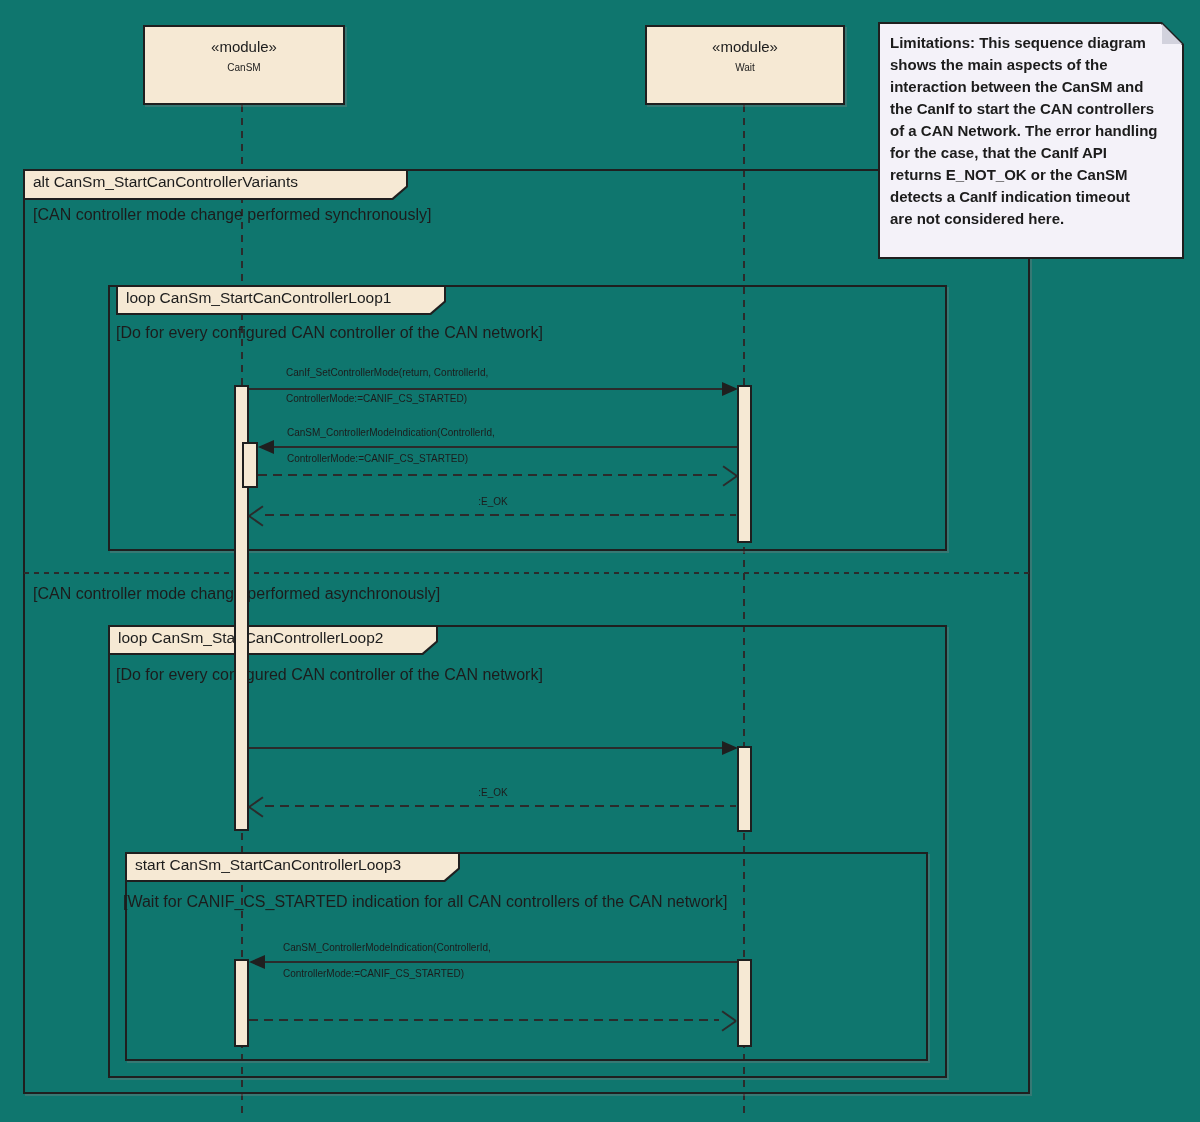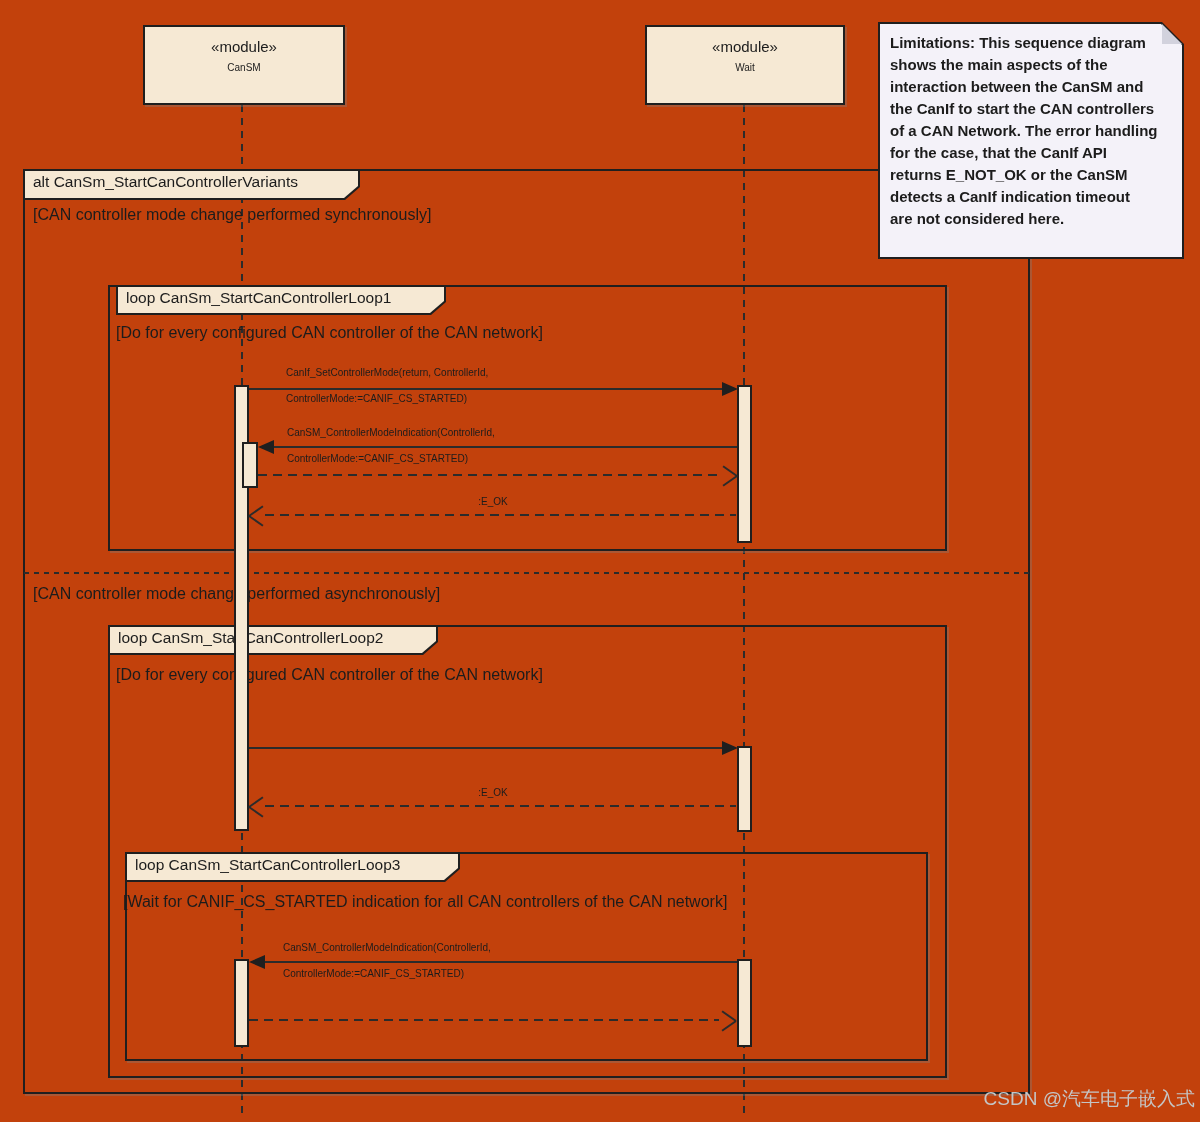--- a/index.html
+++ b/index.html
@@ -1,17 +1,17 @@
 <!DOCTYPE html>
 <html><head>
 <meta charset="utf-8">
 <style>
   html,body{margin:0;padding:0;background:#ffffff;}
   body{font-family:"Liberation Sans","DejaVu Sans",sans-serif;color:#1c1c1c;}
-  .canvas{position:relative;width:1200px;height:1122px;background:#c2410c;overflow:hidden;}
+  .canvas{position:relative;width:1200px;height:1122px;background:#0f766e;overflow:hidden;}
 
   
   .head{position:absolute;box-sizing:border-box;border:2px solid #1f1f1f;background:#F6E9D4;
         box-shadow:2px 2px 0 rgba(130,130,130,.35);text-align:center;padding-top:11px;}
   .head .stereo{font-size:15px;}
   .head .hname{font-size:10px;margin-top:7px;}
 
   
   .lifeline{position:absolute;width:2px;
     background:repeating-linear-gradient(180deg,#2b2b2b 0 7px,transparent 7px 13px);}
@@ -79,21 +79,21 @@
   <div class="head" style="left:143px;top:25px;width:202px;height:80px;">
     <div class="stereo">«module»</div>
     <div class="hname">CanSM</div>
   </div>
   <div class="head" style="left:645px;top:25px;width:200px;height:80px;">
     <div class="stereo">«module»</div>
     <div class="hname">Wait</div>
   </div>
 
   <div class="frame" style="left:23px;top:169px;width:1007px;height:925px;"></div>
-  <div class="frag-label" style="left:23px;top:169px;width:337px;height:31px;">
+  <div class="frag-label" style="left:23px;top:169px;width:337px;height:31px;padding-left:48px;">
     <div class="lb"></div>
     <div class="lf"></div>
     <div class="lt">alt CanSm_StartCanControllerVariants</div>
   </div>
   <div class="guard" style="left:33px;top:206px;">[CAN controller mode change performed synchronously]</div>
   <div class="divider" style="left:24px;top:572px;width:1005px;"></div>
   <div class="guard" style="left:33px;top:585px;">[CAN controller mode change performed asynchronously]</div>
 
   <div class="frame" style="left:108px;top:285px;width:839px;height:266px;"></div>
   <div class="frag-label" style="left:116px;top:285px;width:330px;height:30px;">
@@ -108,21 +108,21 @@
     <div class="lb"></div>
     <div class="lf"></div>
     <div class="lt">loop CanSm_StartCanControllerLoop2</div>
   </div>
   <div class="guard" style="left:116px;top:666px;">[Do for every configured CAN controller of the CAN network]</div>
 
   <div class="frame" style="left:125px;top:852px;width:803px;height:209px;"></div>
   <div class="frag-label" style="left:125px;top:852px;width:335px;height:30px;">
     <div class="lb"></div>
     <div class="lf"></div>
-    <div class="lt">loop CanSm_StartCanControllerLoop3</div>
+    <div class="lt">start CanSm_StartCanControllerLoop3</div>
   </div>
   <div class="guard" style="left:123px;top:893px;">[Wait for CANIF_CS_STARTED indication for all CAN controllers of the CAN network]</div>
 
   <div class="bar" style="left:234px;top:385px;height:446px;"></div>
   <div class="bar" style="left:242px;top:442px;height:46px;width:16px;"></div>
   <div class="bar" style="left:737px;top:385px;height:158px;"></div>
   <div class="bar" style="left:737px;top:746px;height:86px;"></div>
   <div class="bar" style="left:234px;top:959px;height:88px;"></div>
   <div class="bar" style="left:737px;top:959px;height:88px;"></div>
 
@@ -166,15 +166,14 @@
 shows the main aspects of the
 interaction between the CanSM and
 the CanIf to start the CAN controllers
 of a CAN Network. The error handling
 for the case, that the CanIf API
 returns E_NOT_OK or the CanSM
 detects a CanIf indication timeout
 are not considered here.</div>
   </div>
 
-  <div class="watermark" style="left:955px;top:1086px;width:240px;">CSDN @汽车电子嵌入式</div>
 
 </div>
 
 </body></html>

